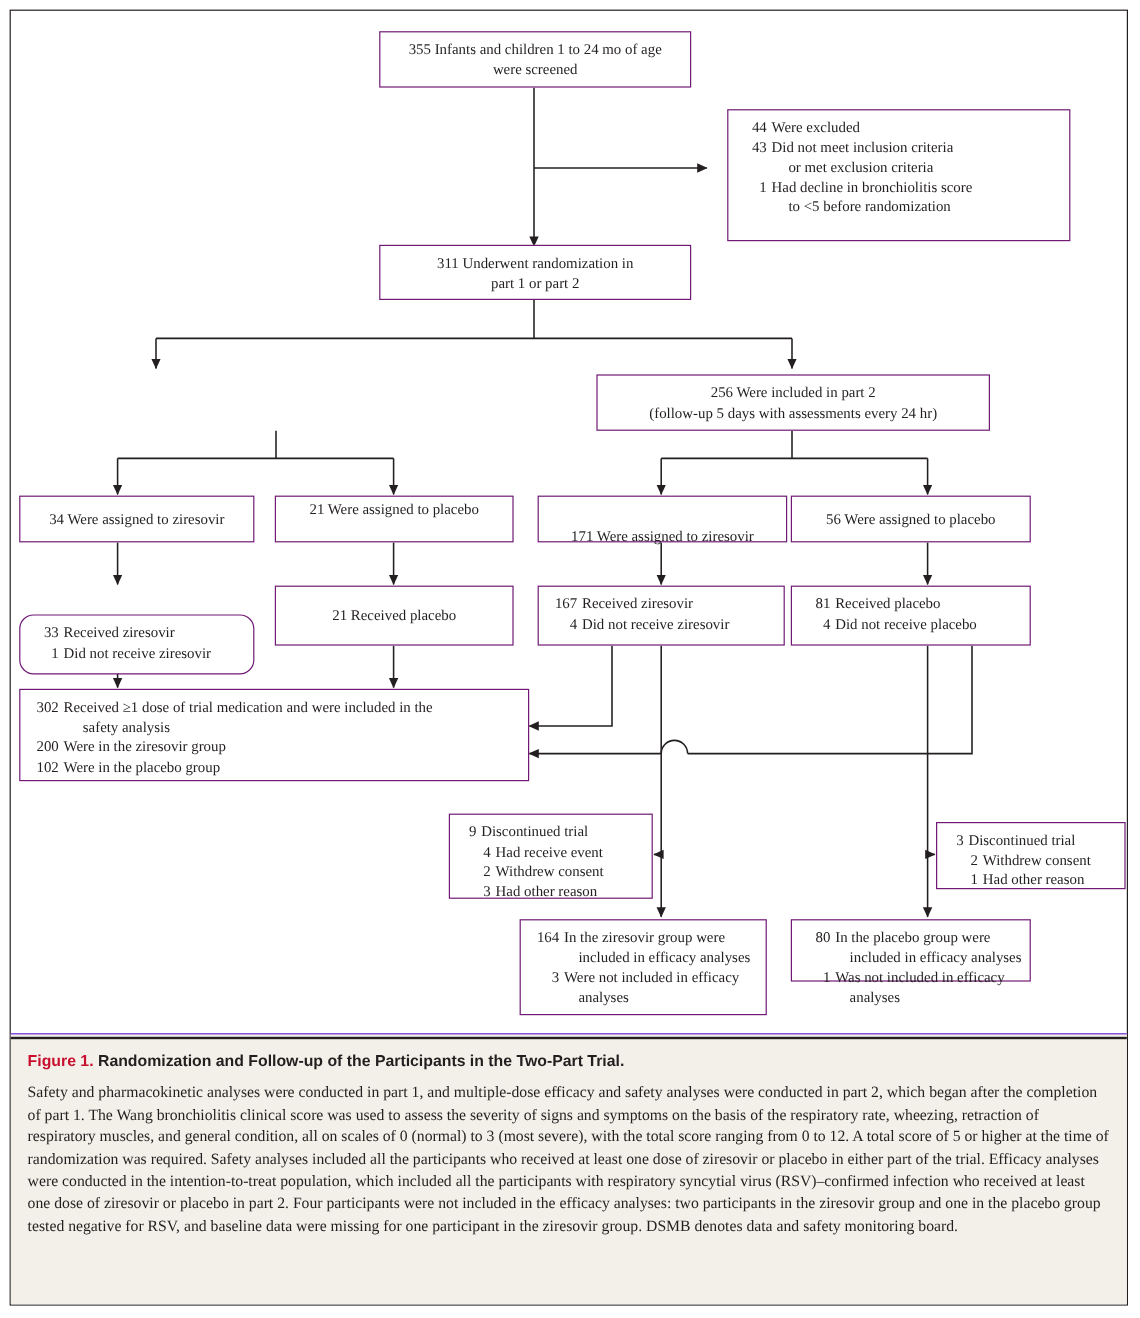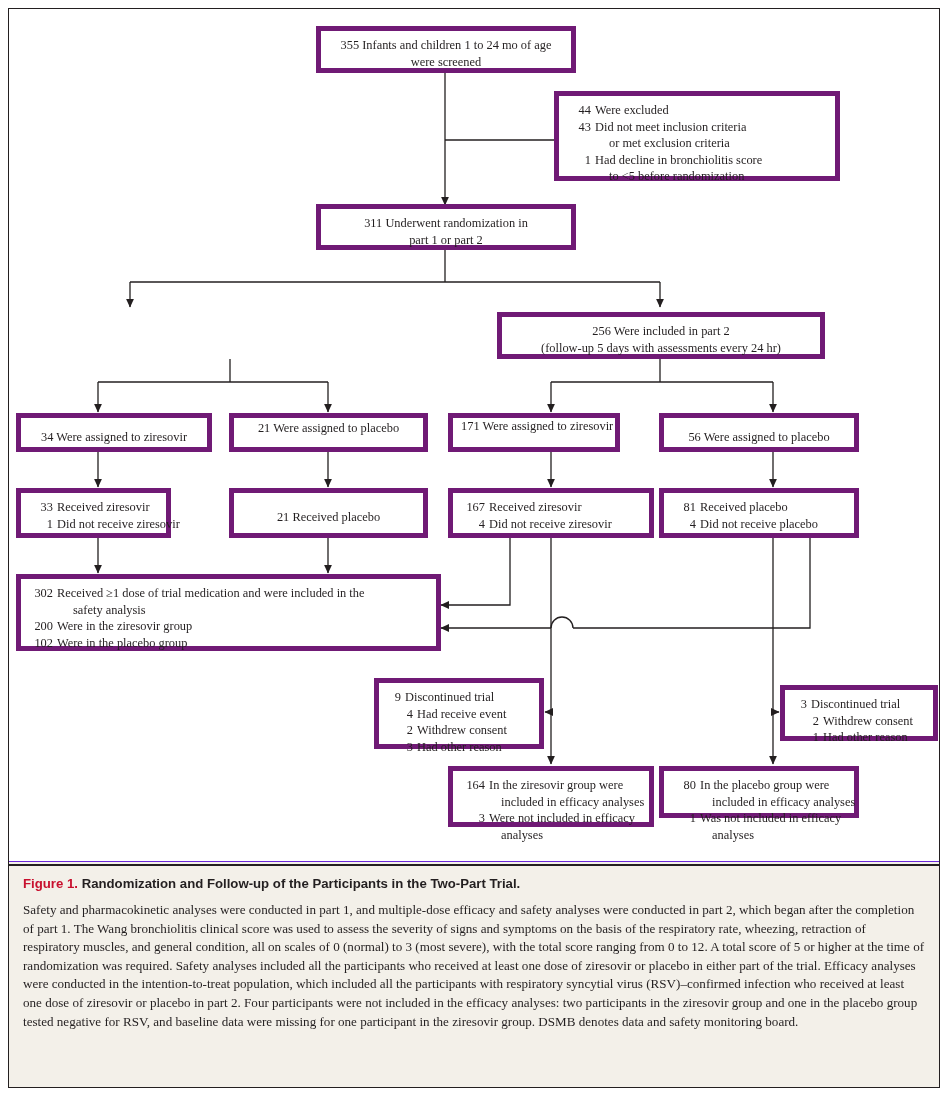--- a/index.html
+++ b/index.html
@@ -45,21 +45,21 @@
     left: 0;
     top: 0;
     width: 950px;
     height: 860px;
   }
 
   
   .node {
     position: absolute;
     box-sizing: border-box;
-    border: 5px solid #701a75;
+    border: 1px solid #701a75;
     background: #ffffff;
     font-family: "Liberation Serif", "DejaVu Serif", serif;
     font-size: 12.4px;
     line-height: 16.5px;
     color: #231f20;
     padding: 6px 8px;
   }
   .node.center { text-align: center; }
   .node.hang   { text-align: left; }
 
@@ -177,21 +177,21 @@
         <path d="M773,712 L779,712" marker-end="url(#arr)"></path>
         <path d="M773,712 L773,764" marker-end="url(#arr)"></path>
       </g>
     </svg>
 
     <div class="node center" style="left:316px; top:26px; width:260px; height:47px;">
       <span class="cont">355 Infants and children 1 to 24 mo of age</span>
       <span class="cont">were screened</span>
     </div>
 
-    <div class="node hang" style="left:554px; top:91px; width:286px; height:90px;">
+    <div class="node hang" style="left:606px; top:91px; width:286px; height:110px;">
       <span class="row"><span class="num">44</span><span class="txt">Were excluded</span></span>
       <span class="row"><span class="num">43</span><span class="txt">Did not meet inclusion criteria</span></span>
       <span class="cont" style="padding-left:42px;"><span>or met exclusion criteria</span></span>
       <span class="row"><span class="num">1</span><span class="txt">Had decline in bronchiolitis score</span></span>
       <span class="cont" style="padding-left:42px;"><span>to &lt;5 before randomization</span></span>
     </div>
 
     <div class="node center" style="left:316px; top:204px; width:260px; height:46px;">
       <span class="cont">311 Underwent randomization in</span>
       <span class="cont">part 1 or part 2</span>
@@ -202,28 +202,28 @@
       <span class="cont">256 Were included in part 2</span>
       <span class="cont">(follow-up 5 days with assessments every 24 hr)</span>
     </div>
 
     <div class="node center" style="left:16px; top:413px; width:196px; height:39px; padding-top:11px;">
       <span class="cont">34 Were assigned to ziresovir</span>
     </div>
     <div class="node center" style="left:229px; top:413px; width:199px; height:39px; padding-top:2px;">
       <span class="cont">21 Were assigned to placebo</span>
     </div>
-    <div class="node center" style="left:448px; top:413px; width:172px; height:39px; padding-top:0;">
+    <div class="node center" style="left:448px; top:413px; width:208px; height:39px; padding-top:25px;">
       <span class="cont">171 Were assigned to ziresovir</span>
     </div>
     <div class="node center" style="left:659px; top:413px; width:200px; height:39px; padding-top:11px;">
       <span class="cont">56 Were assigned to placebo</span>
     </div>
 
-    <div class="node hang" style="left:16px; top:488px; width:155px; height:50px;">
+    <div class="node hang" style="left:16px; top:512px; width:196px; height:50px;border-radius:12px;">
       <span class="row"><span class="num">33</span><span class="txt">Received ziresovir</span></span>
       <span class="row"><span class="num">1</span><span class="txt">Did not receive ziresovir</span></span>
     </div>
     <div class="node center" style="left:229px; top:488px; width:199px; height:50px; padding-top:16px;">
       <span class="cont">21 Received placebo</span>
     </div>
     <div class="node hang" style="left:448px; top:488px; width:206px; height:50px;">
       <span class="row"><span class="num">167</span><span class="txt">Received ziresovir</span></span>
       <span class="row"><span class="num">4</span><span class="txt">Did not receive ziresovir</span></span>
     </div>
@@ -245,21 +245,21 @@
       <span class="row sub"><span class="num" style="width:26px;">2</span><span class="txt">Withdrew consent</span></span>
       <span class="row sub"><span class="num" style="width:26px;">3</span><span class="txt">Had other reason</span></span>
     </div>
 
     <div class="node hang" style="left:780px; top:685px; width:158px; height:56px;">
       <span class="row"><span class="num" style="width:14px;">3</span><span class="txt">Discontinued trial</span></span>
       <span class="row sub"><span class="num" style="width:26px;">2</span><span class="txt">Withdrew consent</span></span>
       <span class="row sub"><span class="num" style="width:26px;">1</span><span class="txt">Had other reason</span></span>
     </div>
 
-    <div class="node hang" style="left:448px; top:766px; width:206px; height:61px;">
+    <div class="node hang" style="left:433px; top:766px; width:206px; height:80px;">
       <span class="row"><span class="num">164</span><span class="txt">In the ziresovir group were</span></span>
       <span class="cont" style="padding-left:40px;"><span>included in efficacy analyses</span></span>
       <span class="row"><span class="num">3</span><span class="txt">Were not included in efficacy</span></span>
       <span class="cont" style="padding-left:40px;"><span>analyses</span></span>
     </div>
 
     <div class="node hang" style="left:659px; top:766px; width:200px; height:52px;">
       <span class="row"><span class="num">80</span><span class="txt">In the placebo group were</span></span>
       <span class="cont" style="padding-left:40px;"><span>included in efficacy analyses</span></span>
       <span class="row"><span class="num">1</span><span class="txt">Was not included in efficacy</span></span>

